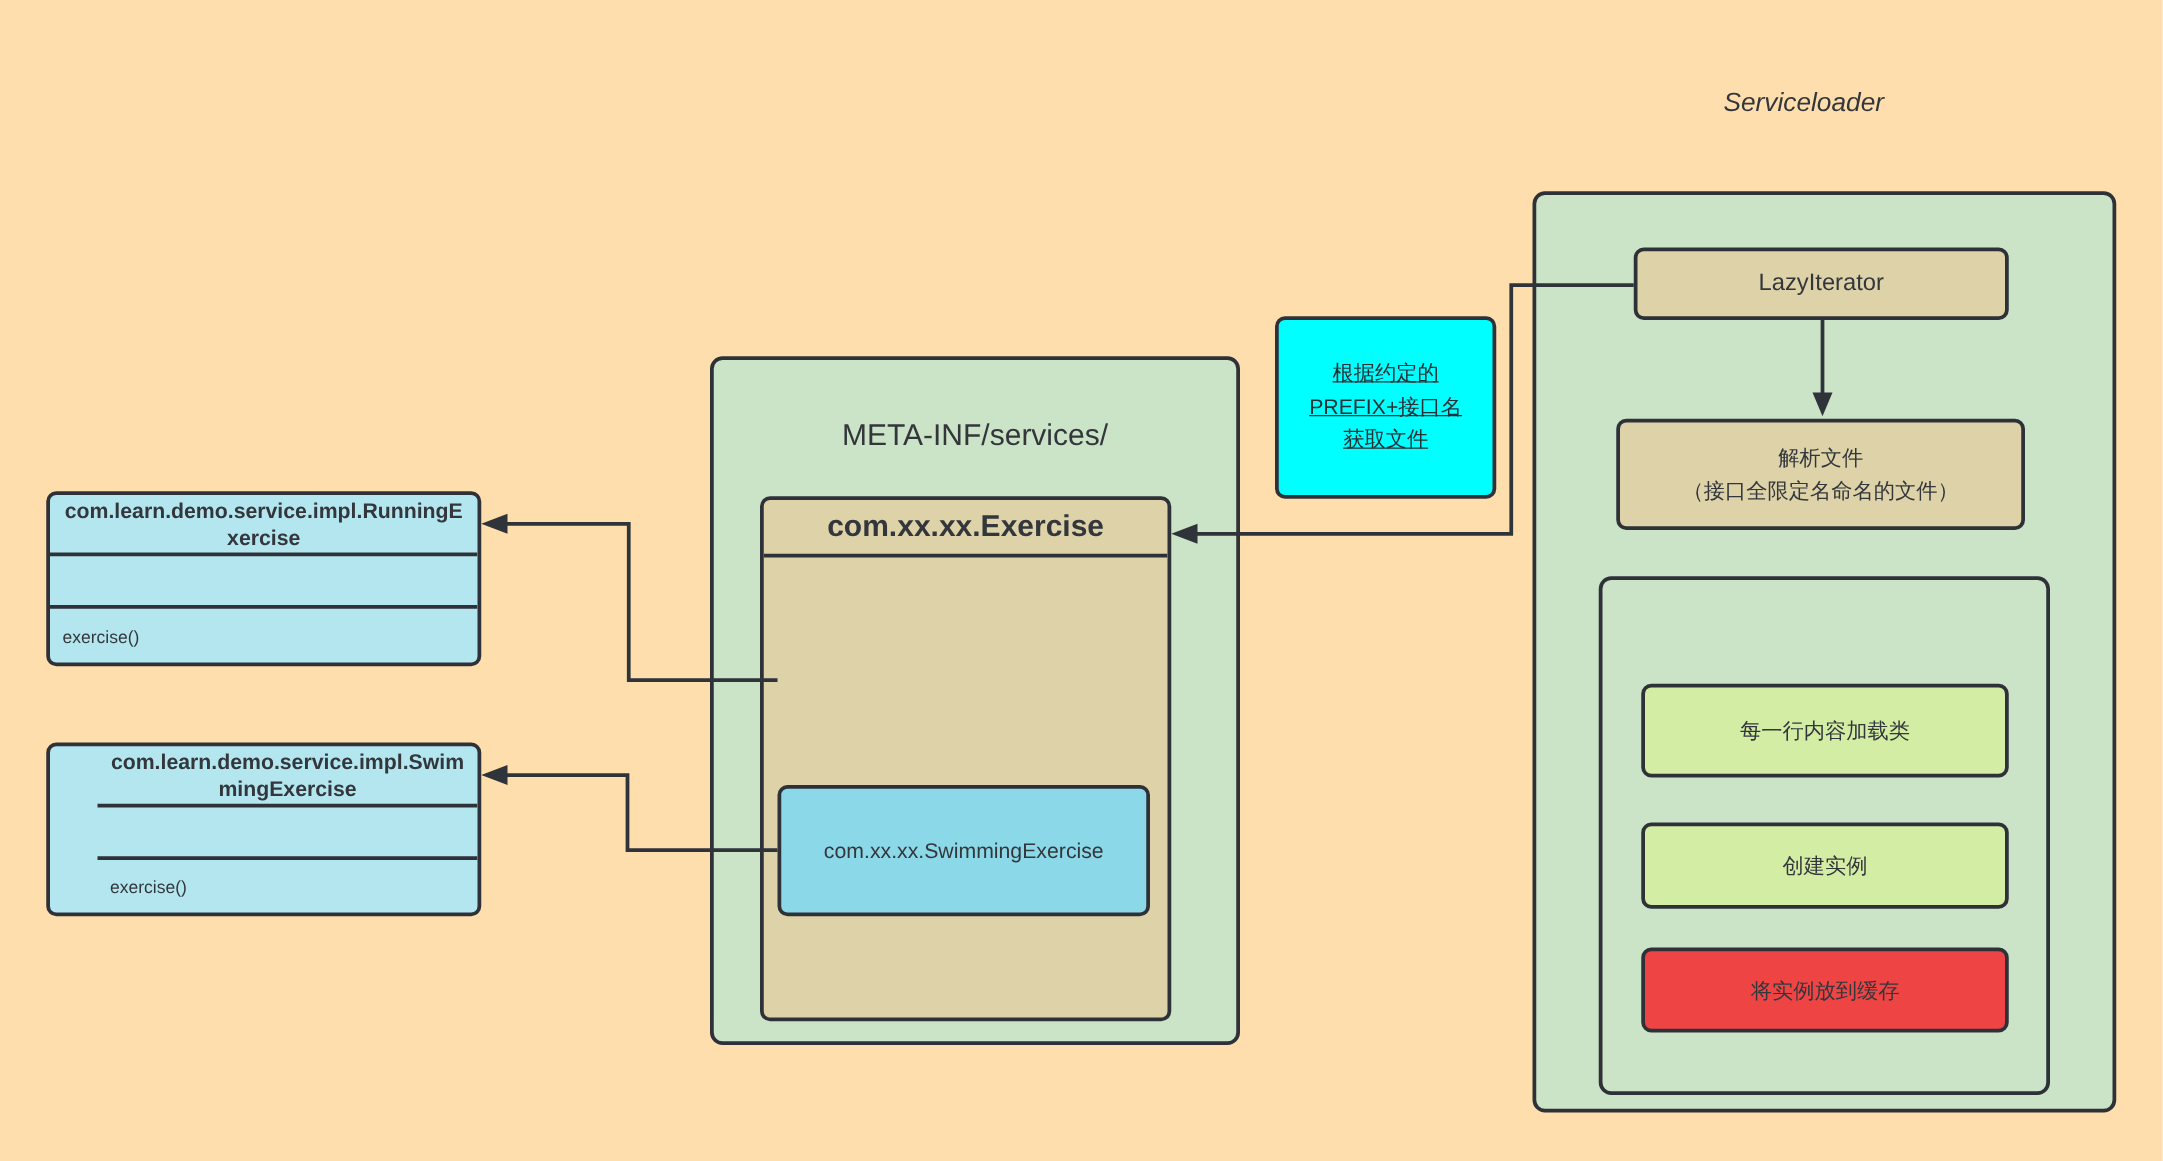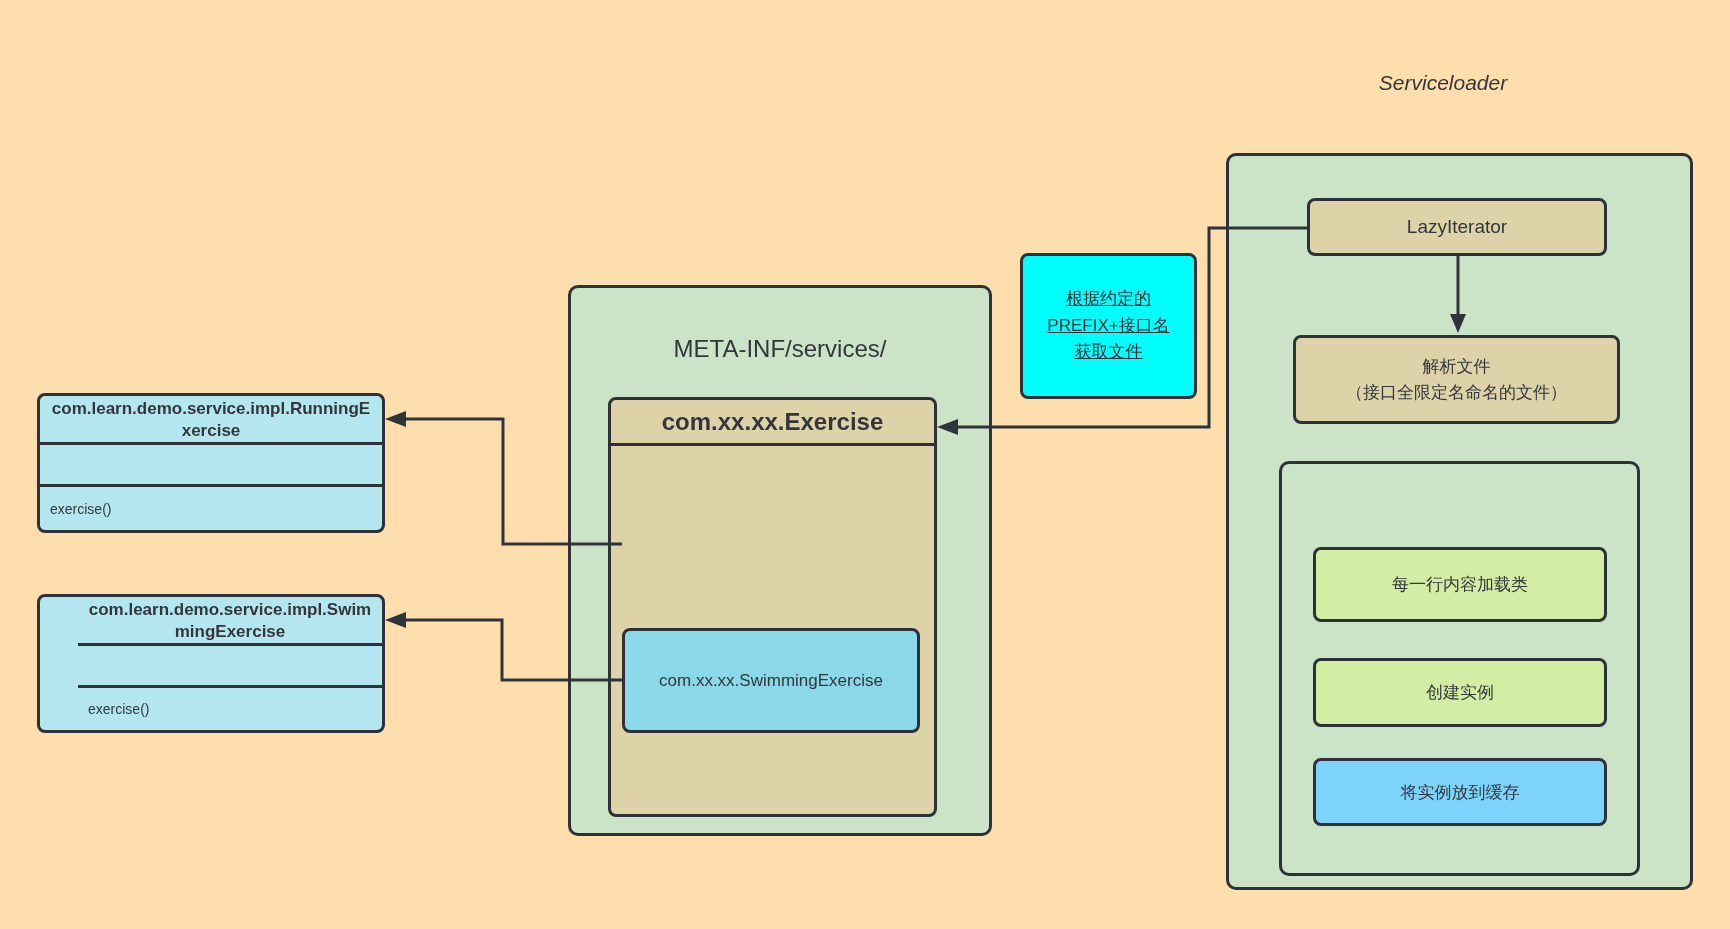--- a/index.html
+++ b/index.html
@@ -67,21 +67,21 @@
   <div class="node t17 pre" style="left:1293px;top:335px;width:327px;height:89px;background:#ded2a8;line-height:1.5;">解析文件
 （接口全限定名命名的文件）</div>
 
   <div class="node container" style="left:1279px;top:461px;width:361px;height:415px;background:#cbe3c6;"></div>
 
 
   <div class="node t17" style="left:1313px;top:547px;width:294px;height:75px;background:#d4eda4;">每一行内容加载类</div>
 
   <div class="node t17" style="left:1313px;top:658px;width:294px;height:69px;background:#d4eda4;">创建实例</div>
 
-  <div class="node t17" style="left:1313px;top:758px;width:294px;height:68px;background:#7dd3fc;">将实例放到缓存</div>
+  <div class="node t17" style="left:1313px;top:758px;width:294px;height:68px;background:#ef4444;">将实例放到缓存</div>
 
   <div class="node container" style="left:568px;top:285px;width:424px;height:551px;background:#cbe3c6;"></div>
 
   <div class="label t18" style="left:568px;top:336px;width:424px;height:26px;">META-INF/services/</div>
 
   <div class="abs" style="left:608px;top:397px;width:329px;height:420px;border:3px solid var(--border);border-radius:8px;background:#ded2a8;overflow:hidden;">
     <div class="abs t18 bold" style="left:0;top:0;width:100%;height:46px;border-bottom:3px solid var(--border);display:flex;align-items:center;justify-content:center;">com.xx.xx.Exercise</div>
   </div>
 
 

